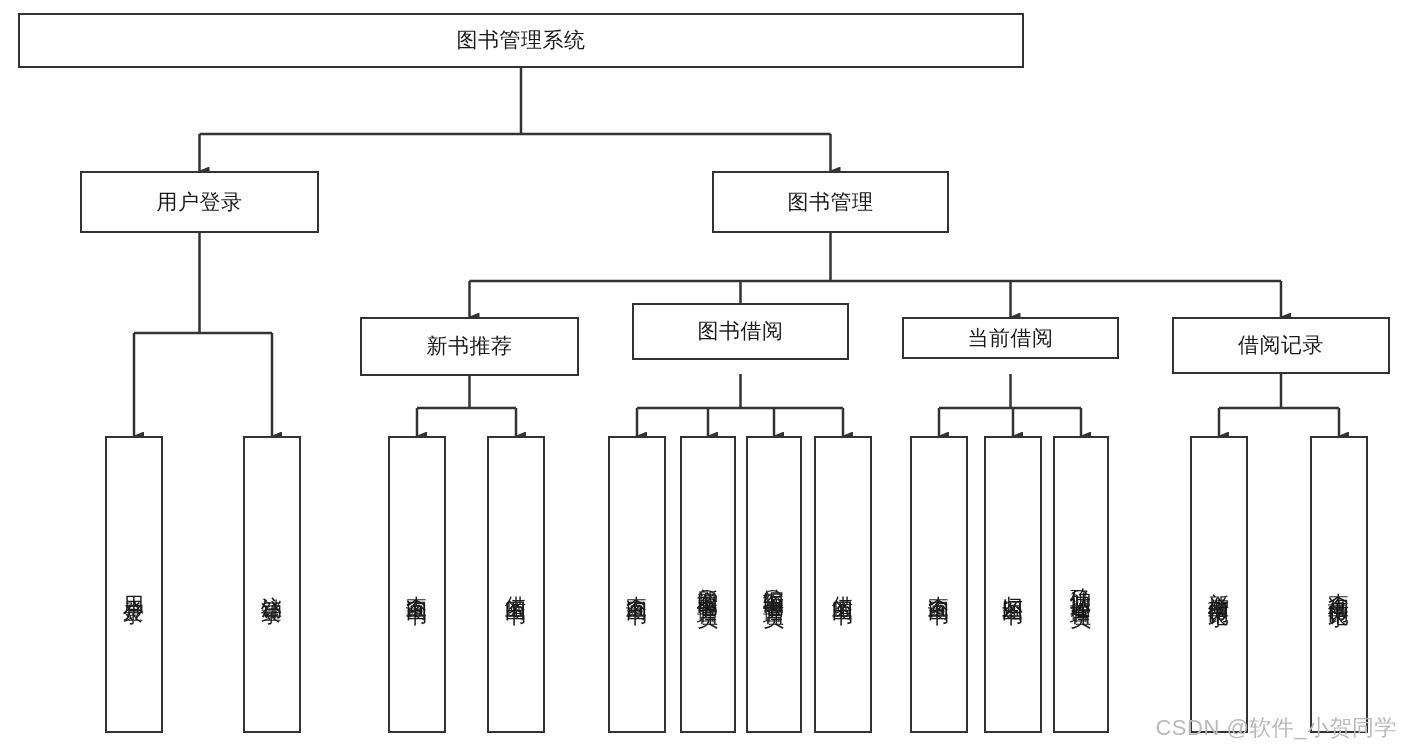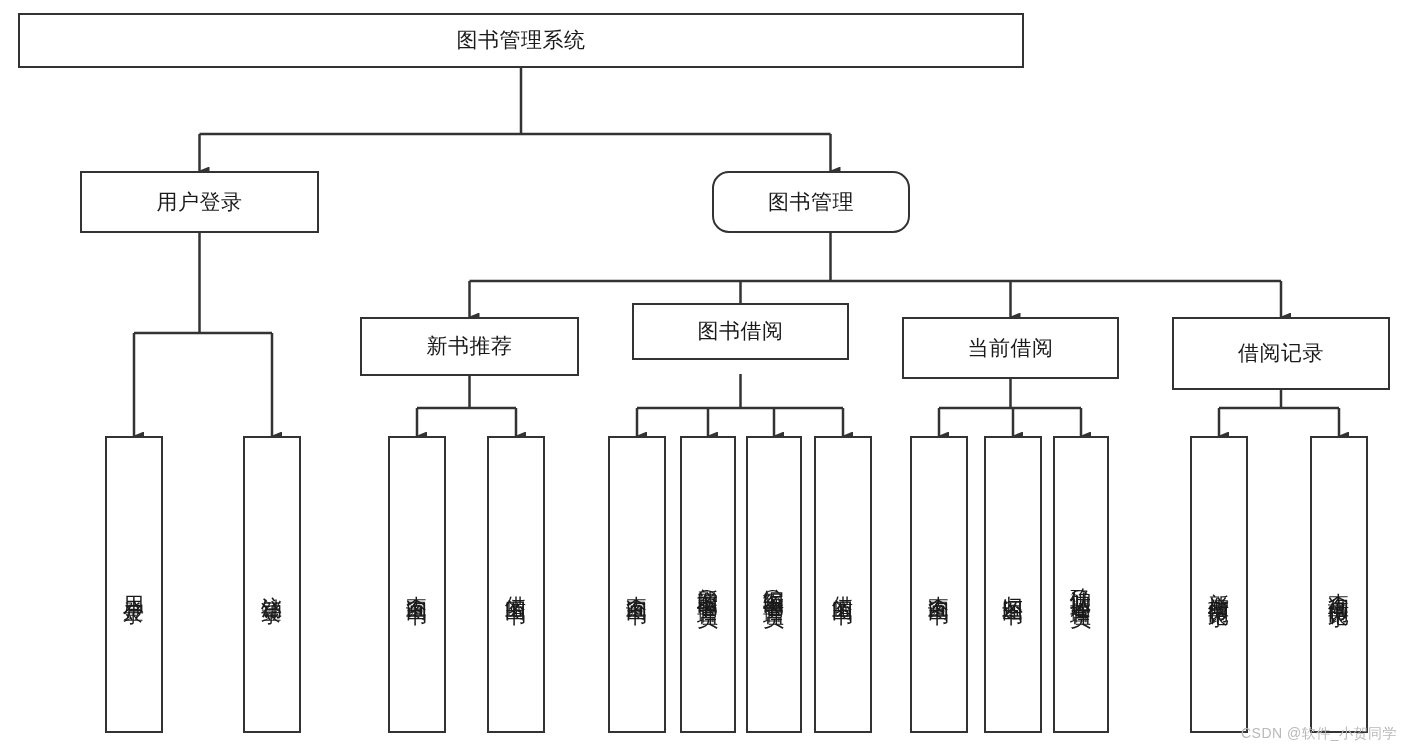--- a/index.html
+++ b/index.html
@@ -57,21 +57,21 @@
     text-orientation: upright;
     font-size: 21px;
     line-height: 1.0;
     letter-spacing: 3px;
     white-space: nowrap;
   }
   .watermark {
     position: absolute;
     right: 8px;
     bottom: 4px;
-    font-size: 14px;
+    font-size: 22px;
     color: #b9b9b9;
     white-space: nowrap;
     letter-spacing: 0.5px;
   }
 </style>
 </head>
 <body>
 
 <div id="canvas">
 
@@ -118,33 +118,33 @@
       </g>
   </svg>
 
   <div id="node-layer">
       <div class="node horizontal root" style="left: 18px; top: 13px; width: 1006px; height: 55px;">
         <span class="node-label">图书管理系统</span>
       </div>
       <div class="node horizontal" style="left: 80px; top: 171px; width: 239px; height: 62px;">
         <span class="node-label">用户登录</span>
       </div>
-      <div class="node horizontal" style="left: 712px; top: 171px; width: 198px; height: 62px; border-radius: 17px;">
+      <div class="node horizontal" style="left: 712px; top: 171px; width: 237px; height: 62px;">
         <span class="node-label">图书管理</span>
       </div>
       <div class="node horizontal" style="left: 360px; top: 317px; width: 219px; height: 59px;">
         <span class="node-label">新书推荐</span>
       </div>
       <div class="node horizontal" style="left: 632px; top: 303px; width: 217px; height: 57px;">
         <span class="node-label">图书借阅</span>
       </div>
-      <div class="node horizontal" style="left: 902px; top: 317px; width: 217px; height: 62px;">
+      <div class="node horizontal" style="left: 902px; top: 317px; width: 217px; height: 42px;">
         <span class="node-label">当前借阅</span>
       </div>
-      <div class="node horizontal" style="left: 1172px; top: 317px; width: 218px; height: 73px;">
+      <div class="node horizontal" style="left: 1172px; top: 317px; width: 218px; height: 57px;">
         <span class="node-label">借阅记录</span>
       </div>
       <div class="node vertical" style="left: 105px; top: 436px; width: 58px; height: 297px;">
         <span class="node-label">用户登录</span>
       </div>
       <div class="node vertical" style="left: 243px; top: 436px; width: 58px; height: 297px;">
         <span class="node-label">注销登录</span>
       </div>
       <div class="node vertical" style="left: 388px; top: 436px; width: 58px; height: 297px;">
         <span class="node-label">查询图书</span>

